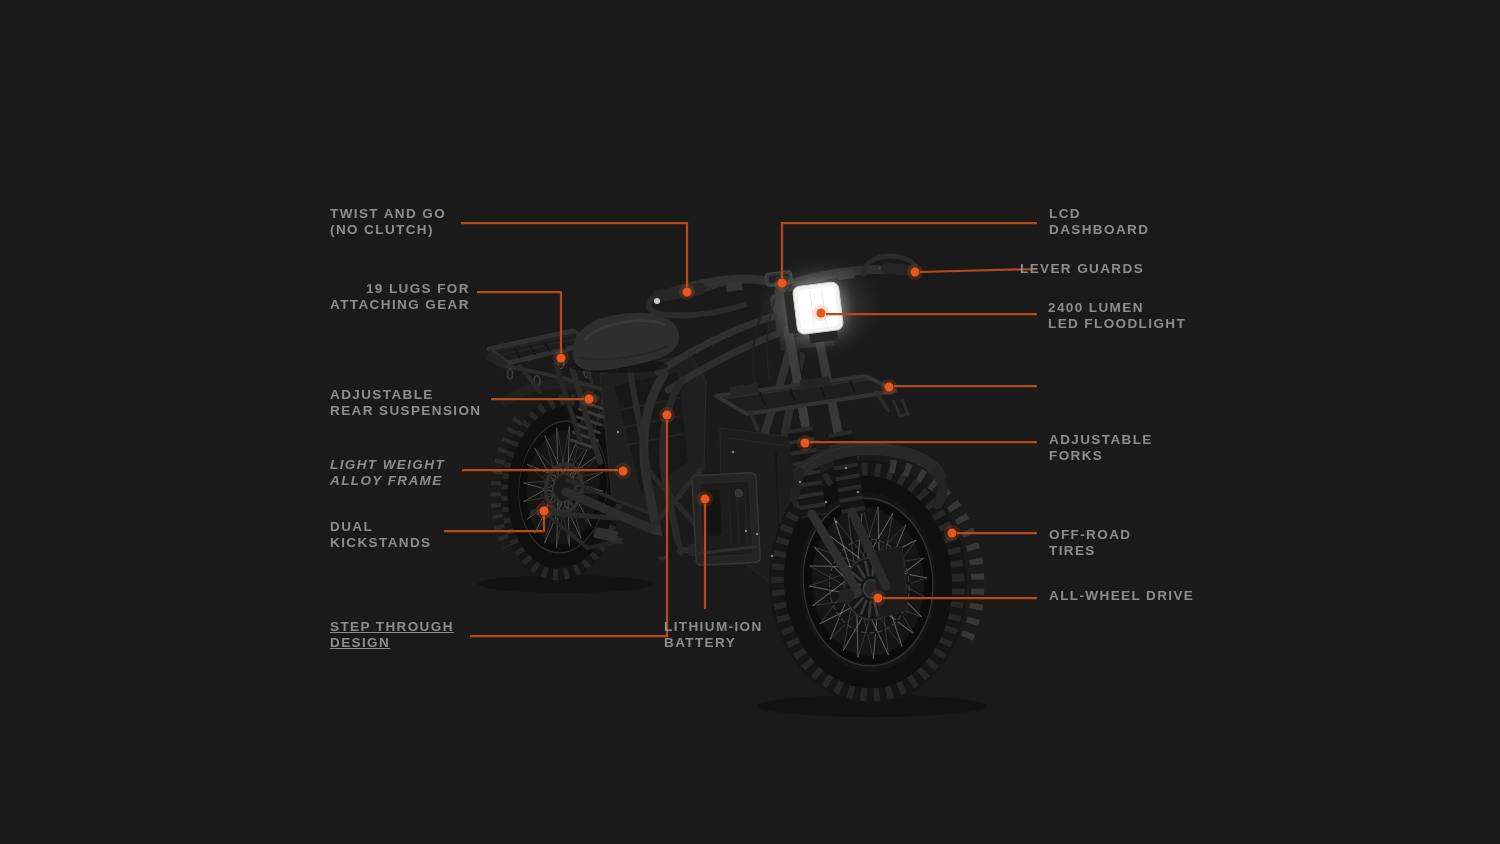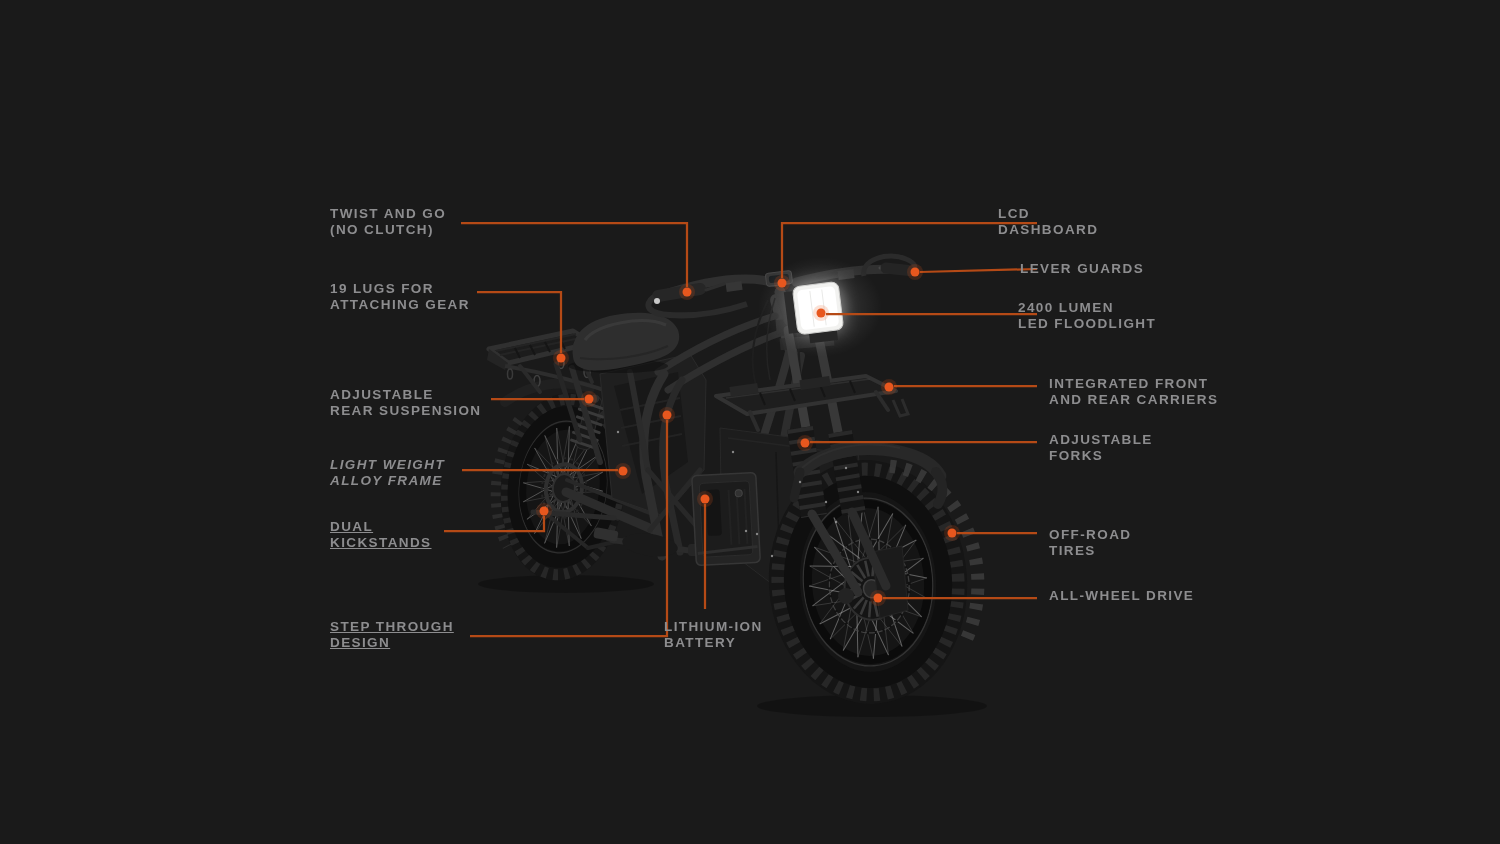--- a/index.html
+++ b/index.html
@@ -14,30 +14,30 @@
     color:#8d8d8f;
     font-size:13.5px;
     font-weight:700;
     line-height:15.6px;
     letter-spacing:1.4px;
     white-space:pre-line;
     text-transform:uppercase;
   }
   
   #c-twist    {left:330px;top:206px;}
-  #c-lugs     {left:330px;top:281px;}
+  #c-lugs     {left:330px;top:281px;text-align:right;}
   #c-rsusp    {left:330px;top:387px;}
   #c-alloy    {left:330px;top:457px;font-style:italic;}
-  #c-kick     {left:330px;top:519px;text-decoration:underline;}
+  #c-kick     {left:330px;top:519px;}
   #c-step     {left:330px;top:619px;text-decoration:underline;}
   #c-battery  {left:664px;top:619px;}
   
-  #c-lcd      {left:998px;top:206px;}
+  #c-lcd      {left:1049px;top:206px;}
   #c-lever    {left:1020px;top:261px;}
-  #c-flood    {left:1018px;top:300px;}
+  #c-flood    {left:1048px;top:300px;}
   #c-carriers {left:1049px;top:376px;}
   #c-forks    {left:1049px;top:432px;}
   #c-tires    {left:1049px;top:527px;}
   #c-awd      {left:1049px;top:588px;}
 </style>
 </head>
 <body>
 
 <div class="stage">
 
@@ -438,20 +438,18 @@
 KICKSTANDS</div>
   <div class="callout" id="c-step">STEP THROUGH
 DESIGN</div>
   <div class="callout" id="c-battery">LITHIUM-ION
 BATTERY</div>
   <div class="callout" id="c-lcd">LCD
 DASHBOARD</div>
   <div class="callout" id="c-lever">LEVER GUARDS</div>
   <div class="callout" id="c-flood">2400 LUMEN
 LED FLOODLIGHT</div>
-  <div class="callout" id="c-carriers">INTEGRATED FRONT
-AND REAR CARRIERS</div>
   <div class="callout" id="c-forks">ADJUSTABLE
 FORKS</div>
   <div class="callout" id="c-tires">OFF-ROAD
 TIRES</div>
   <div class="callout" id="c-awd">ALL-WHEEL DRIVE</div>
 </div>
 
 </body></html>

